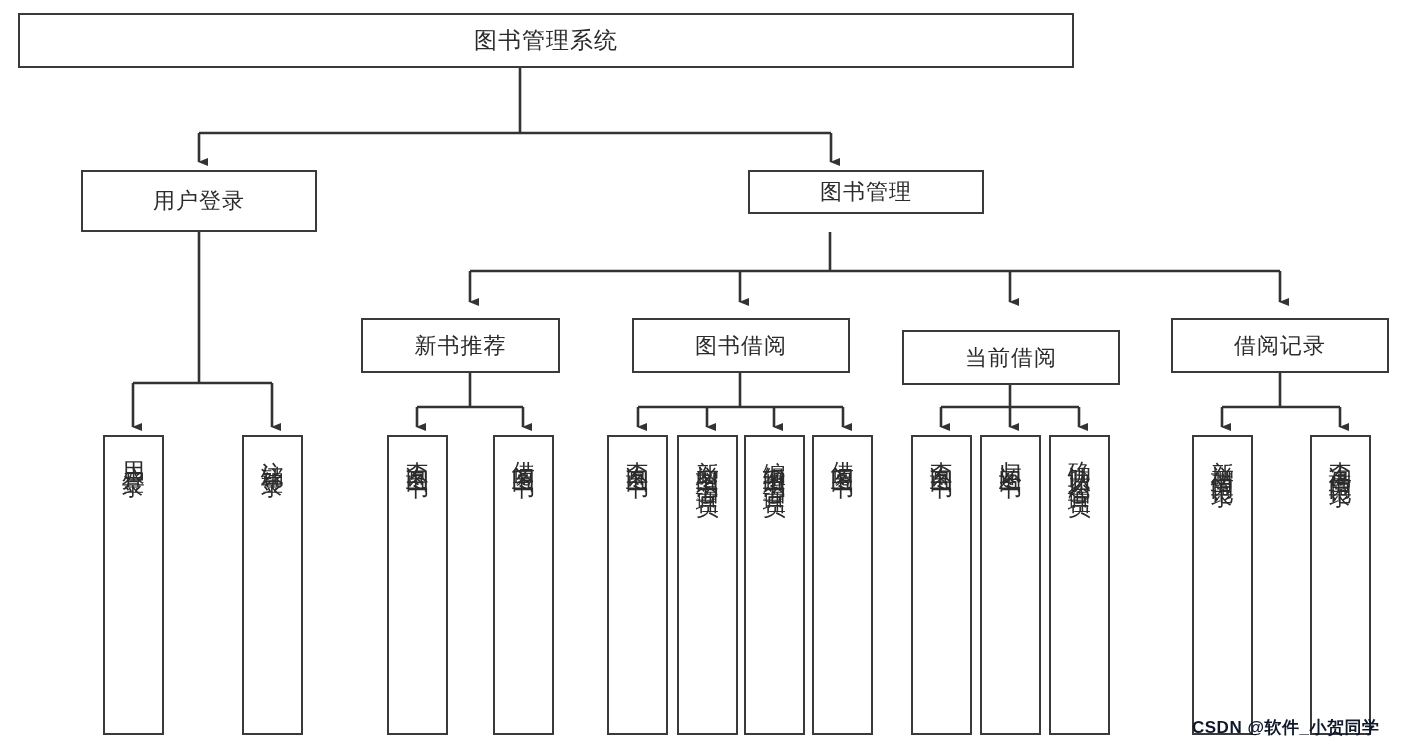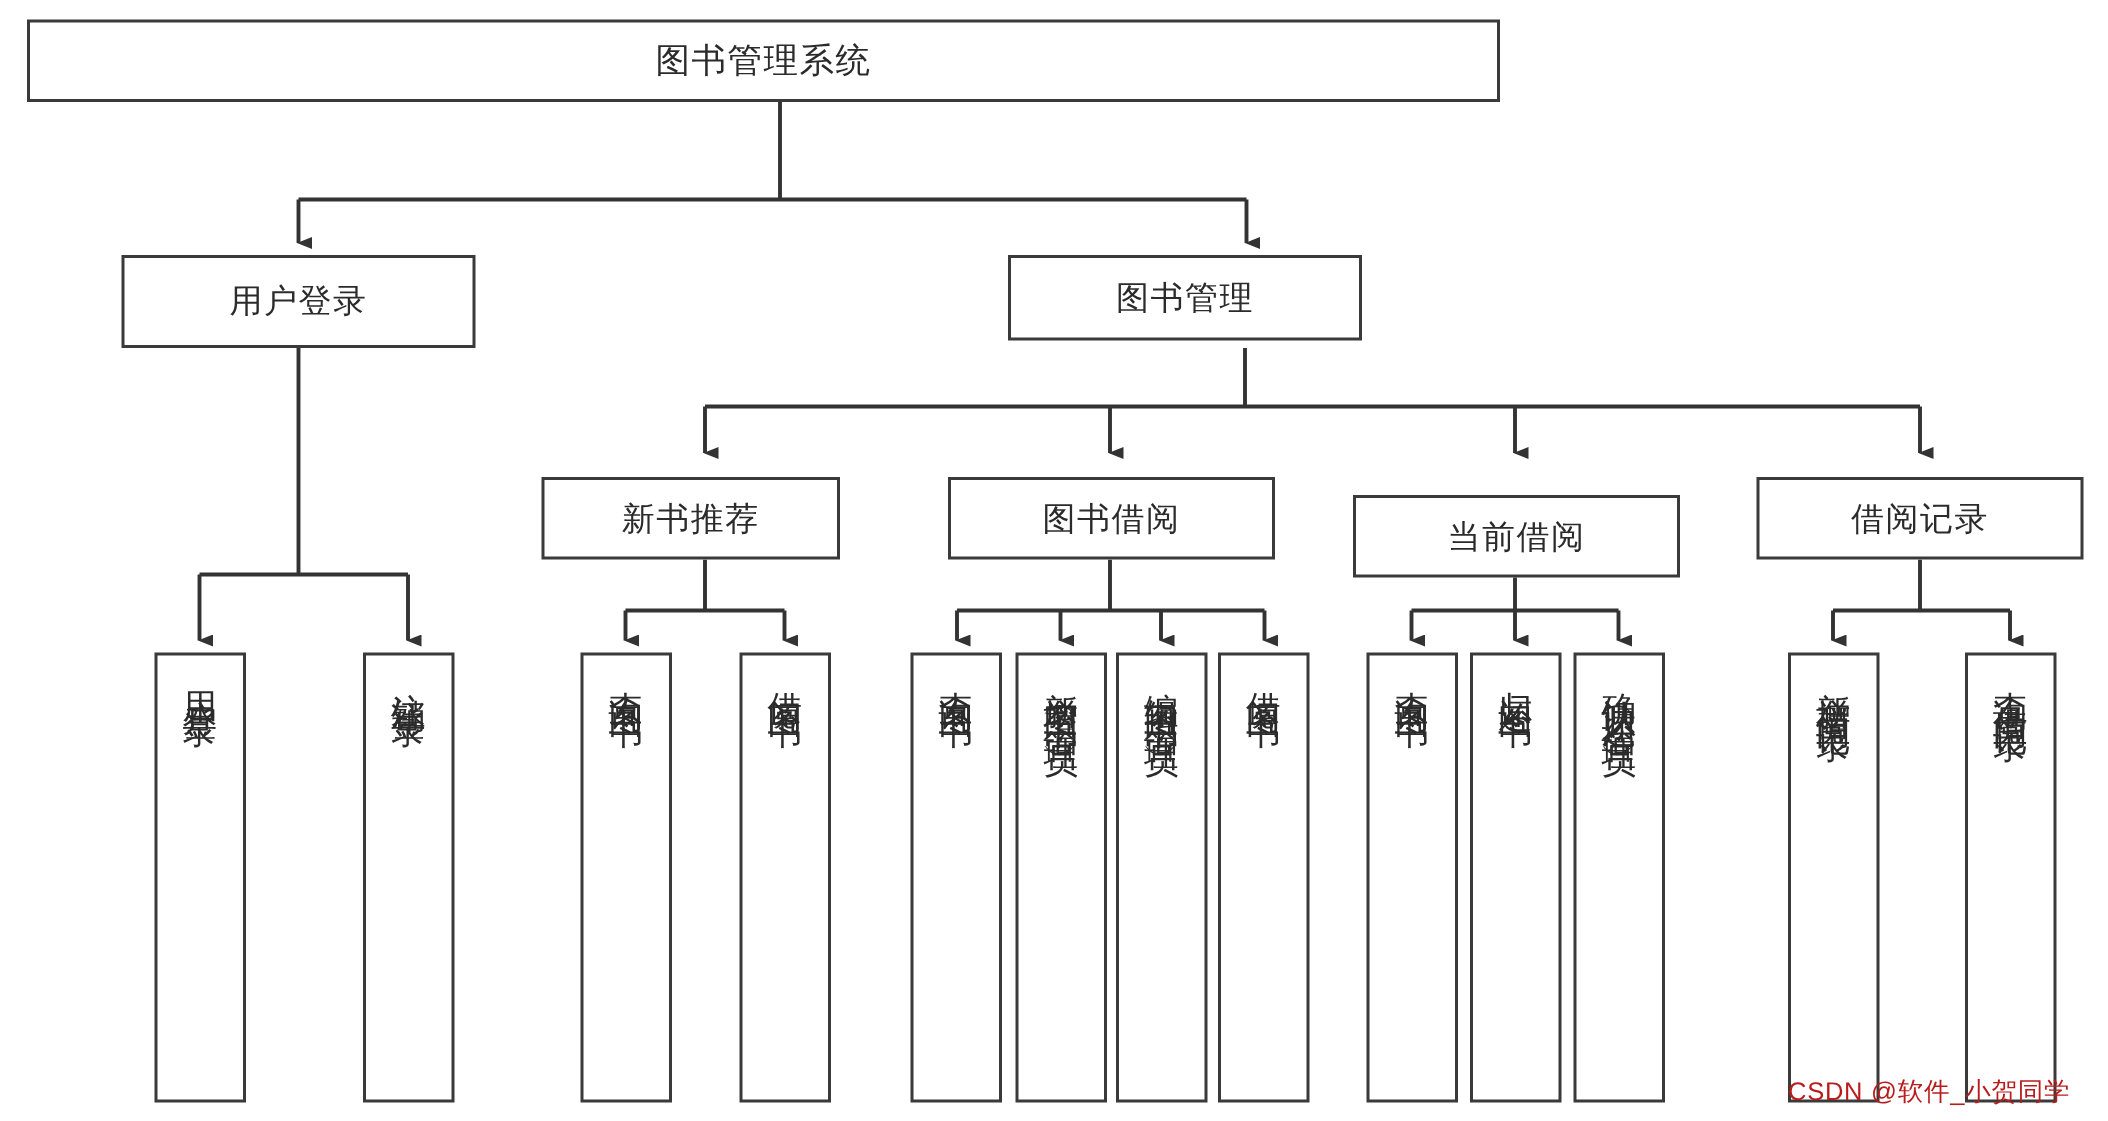--- a/index.html
+++ b/index.html
@@ -55,24 +55,25 @@
   }
   .node.vertical .node-label {
     writing-mode: vertical-rl;
     text-orientation: upright;
     font-size: 23px;
     letter-spacing: 5px;
     display: block;
   }
   .watermark {
     position: absolute;
-    color: #b91c1c;
+    color: #0f172a;
     font-size: 17px;
     white-space: nowrap;
     letter-spacing: 0.5px;
+    font-weight: bold;
   }
 </style>
 </head>
 <body>
 
 <div id="diagram-root">
 
   <svg class="connectors" viewBox="0 0 1405 747" xmlns="http://www.w3.org/2000/svg">
     <defs>
       <marker id="arrowhead" markerWidth="9" markerHeight="10" refX="4" refY="9" orient="auto" markerUnits="userSpaceOnUse">
@@ -116,28 +117,28 @@
       <path d="M1010,407 L1010,427" marker-end="url(#arrowhead)"></path>
       <path d="M1079,407 L1079,427" marker-end="url(#arrowhead)"></path>
 
       <path d="M1280,373 L1280,407"></path>
       <path d="M1222,407 L1340,407"></path>
       <path d="M1222,407 L1222,427" marker-end="url(#arrowhead)"></path>
       <path d="M1340,407 L1340,427" marker-end="url(#arrowhead)"></path>
     </g>
   </svg>
 
-  <div class="node root horizontal" style="left:18px; top:13px; width:982px; height:55px;">
+  <div class="node root horizontal" style="left:18px; top:13px; width:1056px; height:55px;">
     <span class="node-label">图书管理系统</span>
   </div>
 
   <div class="node horizontal" style="left:81px; top:170px; width:236px; height:62px;">
     <span class="node-label">用户登录</span>
   </div>
-  <div class="node horizontal" style="left:672px; top:170px; width:236px; height:57px;">
+  <div class="node horizontal" style="left:748px; top:170px; width:236px; height:44px;">
     <span class="node-label">图书管理</span>
   </div>
 
   <div class="node horizontal" style="left:361px; top:318px; width:199px; height:55px;">
     <span class="node-label">新书推荐</span>
   </div>
   <div class="node horizontal" style="left:632px; top:318px; width:218px; height:55px;">
     <span class="node-label">图书借阅</span>
   </div>
   <div class="node horizontal" style="left:902px; top:318px; width:218px; height:55px;margin-top:12px;">

